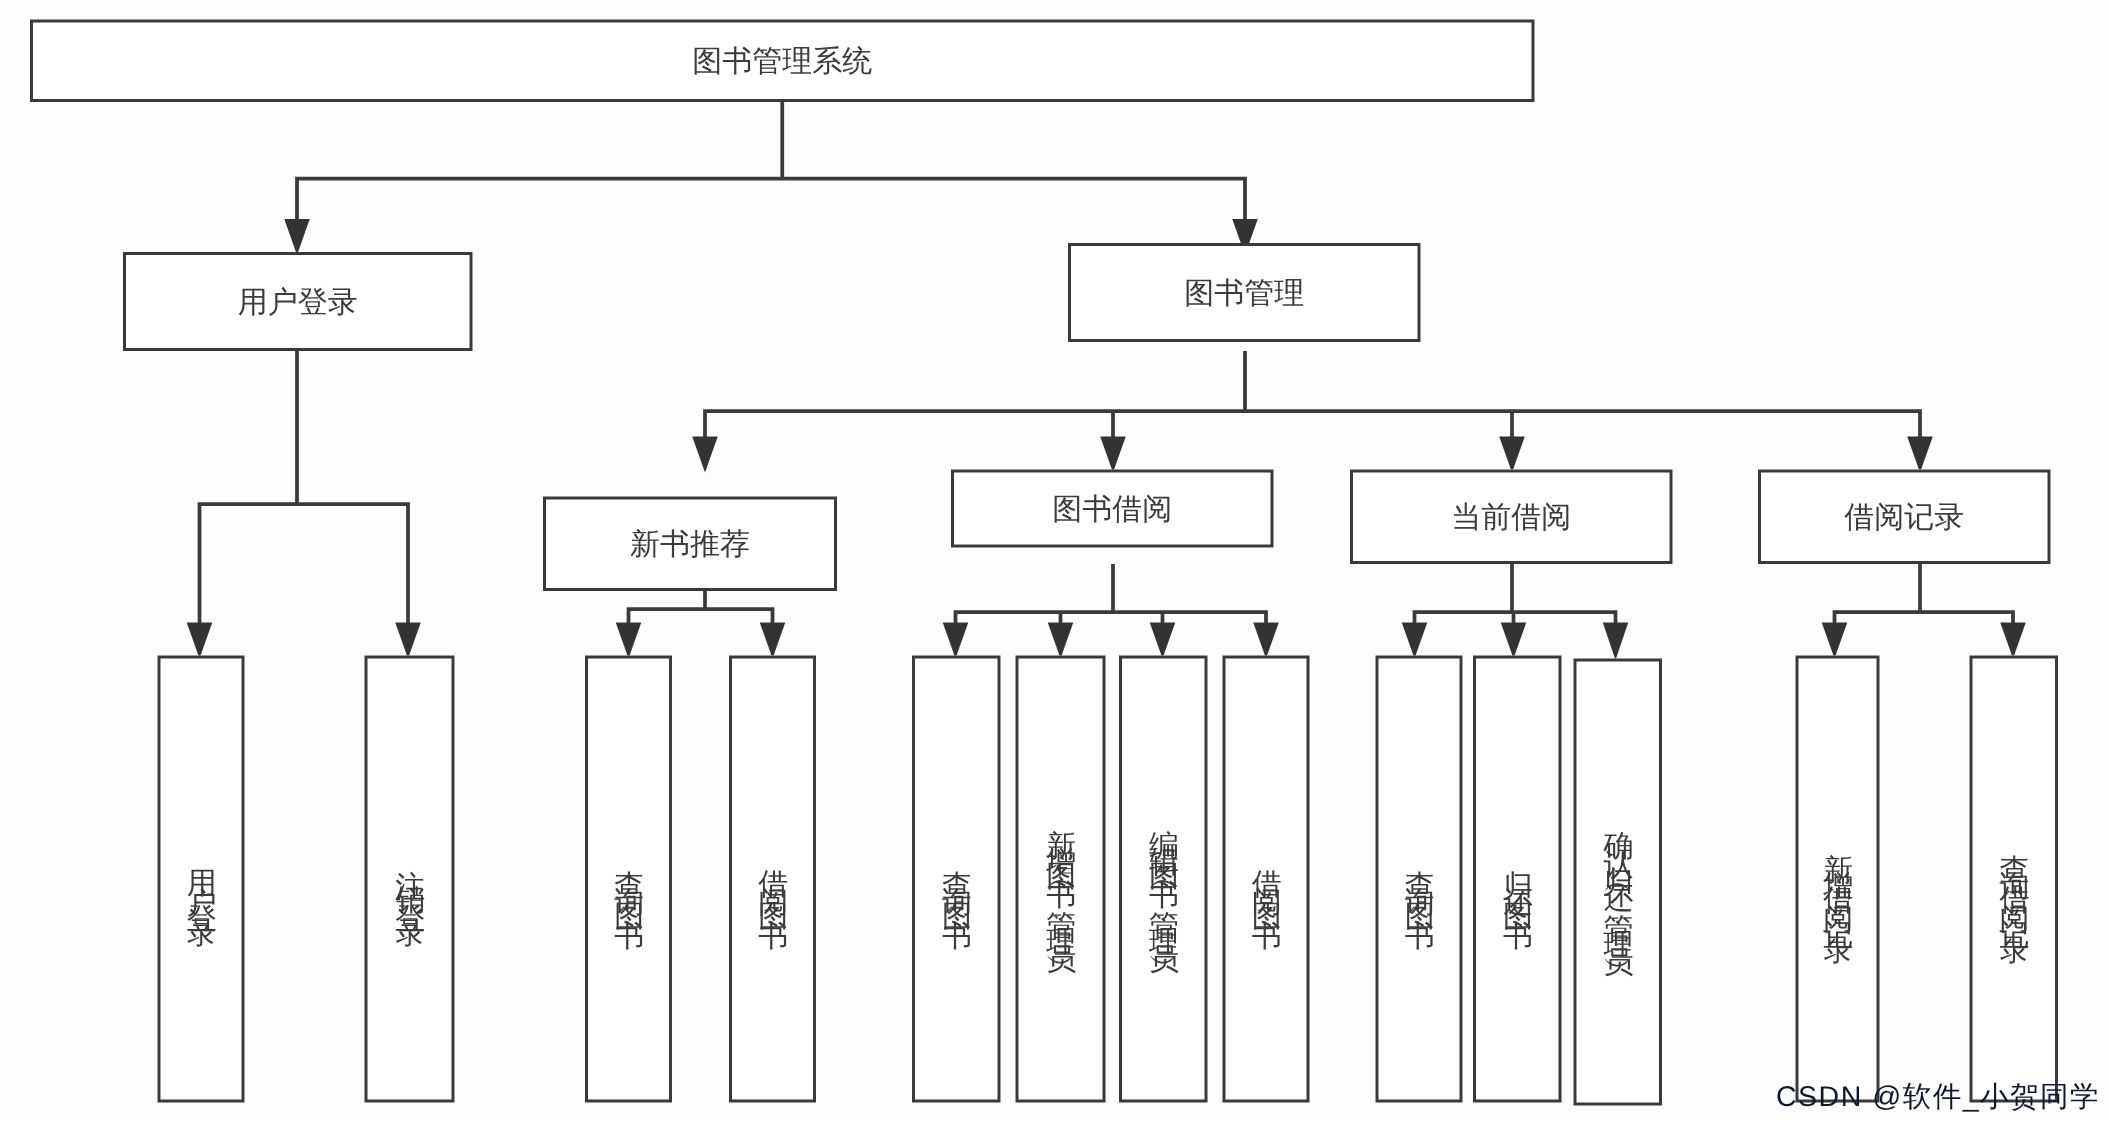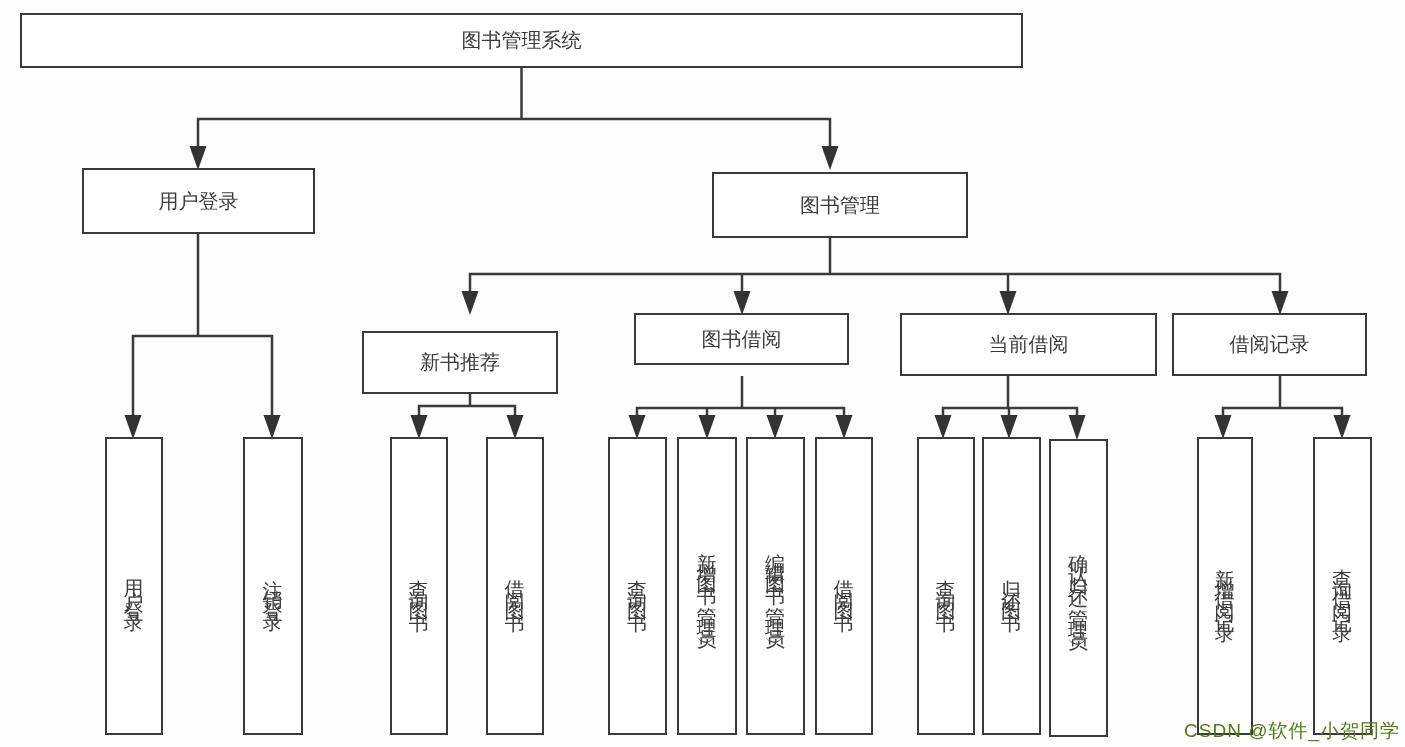--- a/index.html
+++ b/index.html
@@ -39,21 +39,21 @@
   .node.vert span {
     writing-mode: vertical-rl;
     text-orientation: mixed;
     letter-spacing: 11px;
     line-height: 1;
   }
   .watermark {
     position: absolute;
     right: 5px; bottom: 3px;
     font-size: 19px;
-    color: #4d7c0f;
+    color: #0f172a;
     letter-spacing: 1px;
     z-index: 5;
   }
 </style>
 </head>
 <body>
 
 <div class="stage">
 
   <svg class="connectors" viewBox="0 0 1405 747" aria-hidden="true">
@@ -118,31 +118,31 @@
     </g>
   </svg>
 
   <div class="node" style="left:20px;top:13px;width:1003px;height:55px">
     <span>图书管理系统</span>
   </div>
 
   <div class="node" style="left:82px;top:168px;width:233px;height:66px">
     <span>用户登录</span>
   </div>
-  <div class="node" style="left:712px;top:172px;width:256px;height:66px">
+  <div class="node" style="left:712px;top:162px;width:235px;height:66px">
     <span>图书管理</span>
   </div>
 
   <div class="node" style="left:362px;top:331px;width:196px;height:63px">
     <span>新书推荐</span>
   </div>
   <div class="node" style="left:634px;top:313px;width:215px;height:52px">
     <span>图书借阅</span>
   </div>
-  <div class="node" style="left:900px;top:313px;width:257px;height:63px">
+  <div class="node" style="left:900px;top:313px;width:215px;height:63px">
     <span>当前借阅</span>
   </div>
   <div class="node" style="left:1172px;top:313px;width:195px;height:63px">
     <span>借阅记录</span>
   </div>
 
   <div class="node vert" style="left:105px;top:437px;width:58px;height:298px">
     <span>用户登录</span>
   </div>
   <div class="node vert" style="left:243px;top:437px;width:60px;height:298px">

